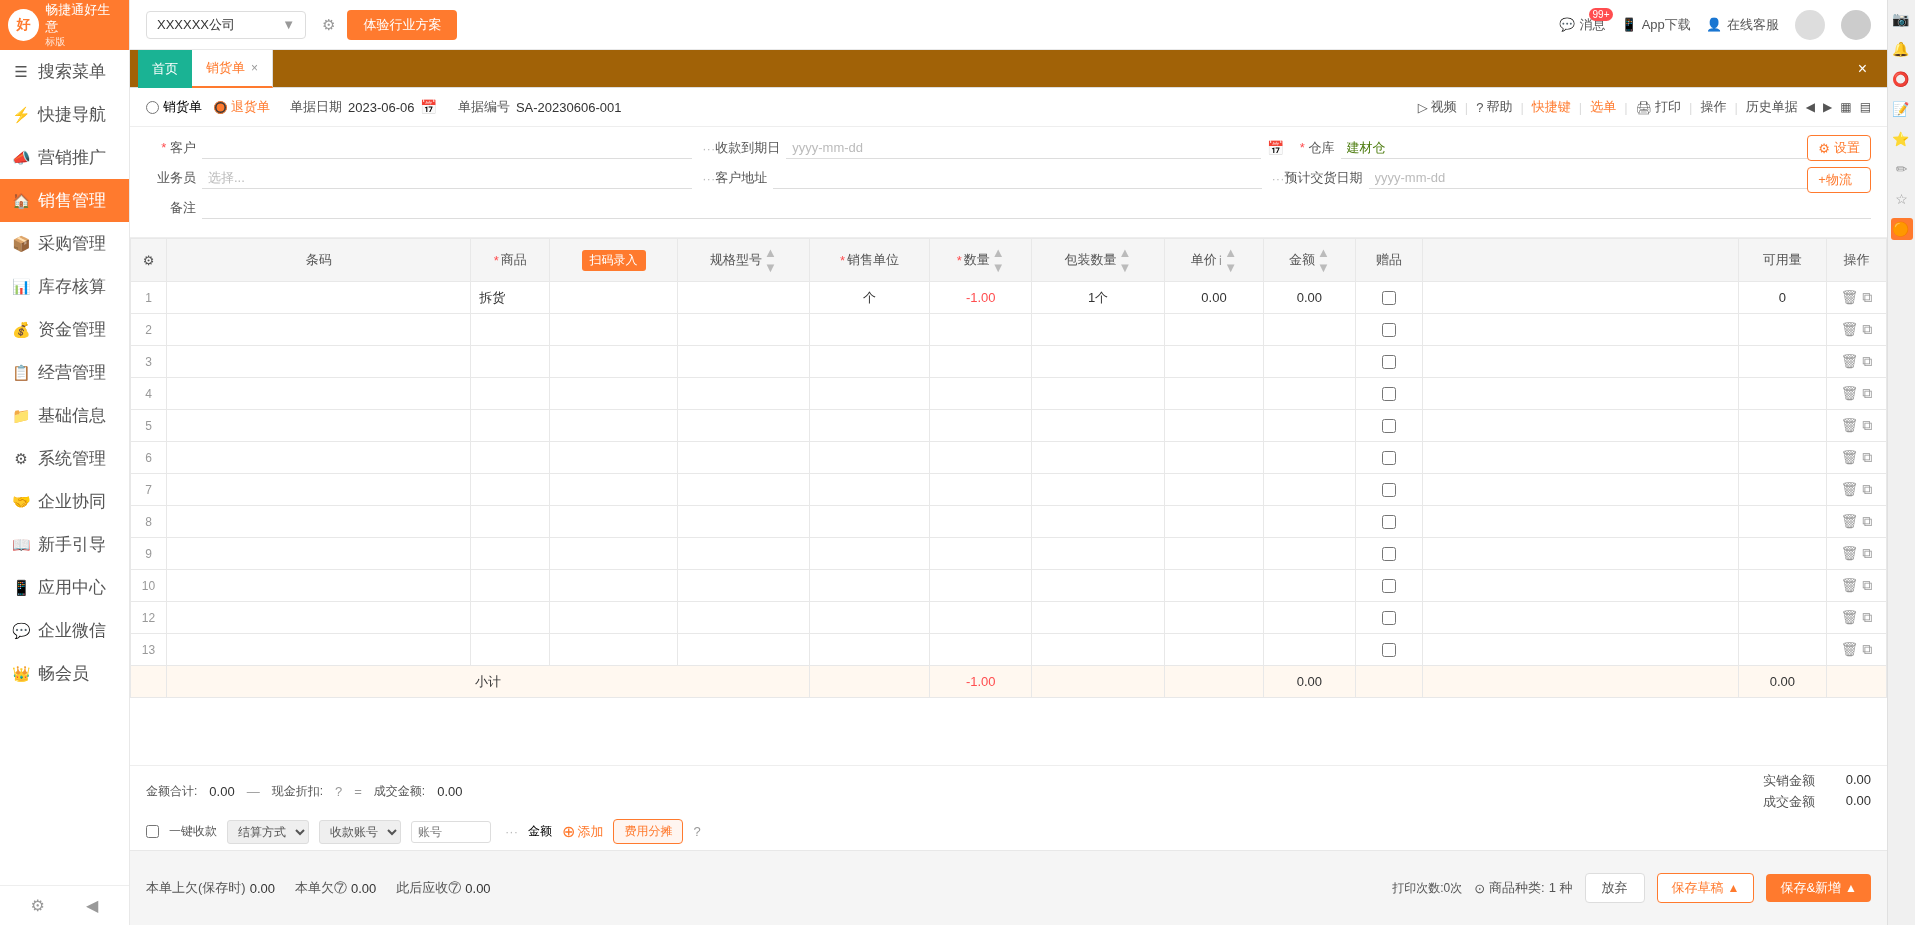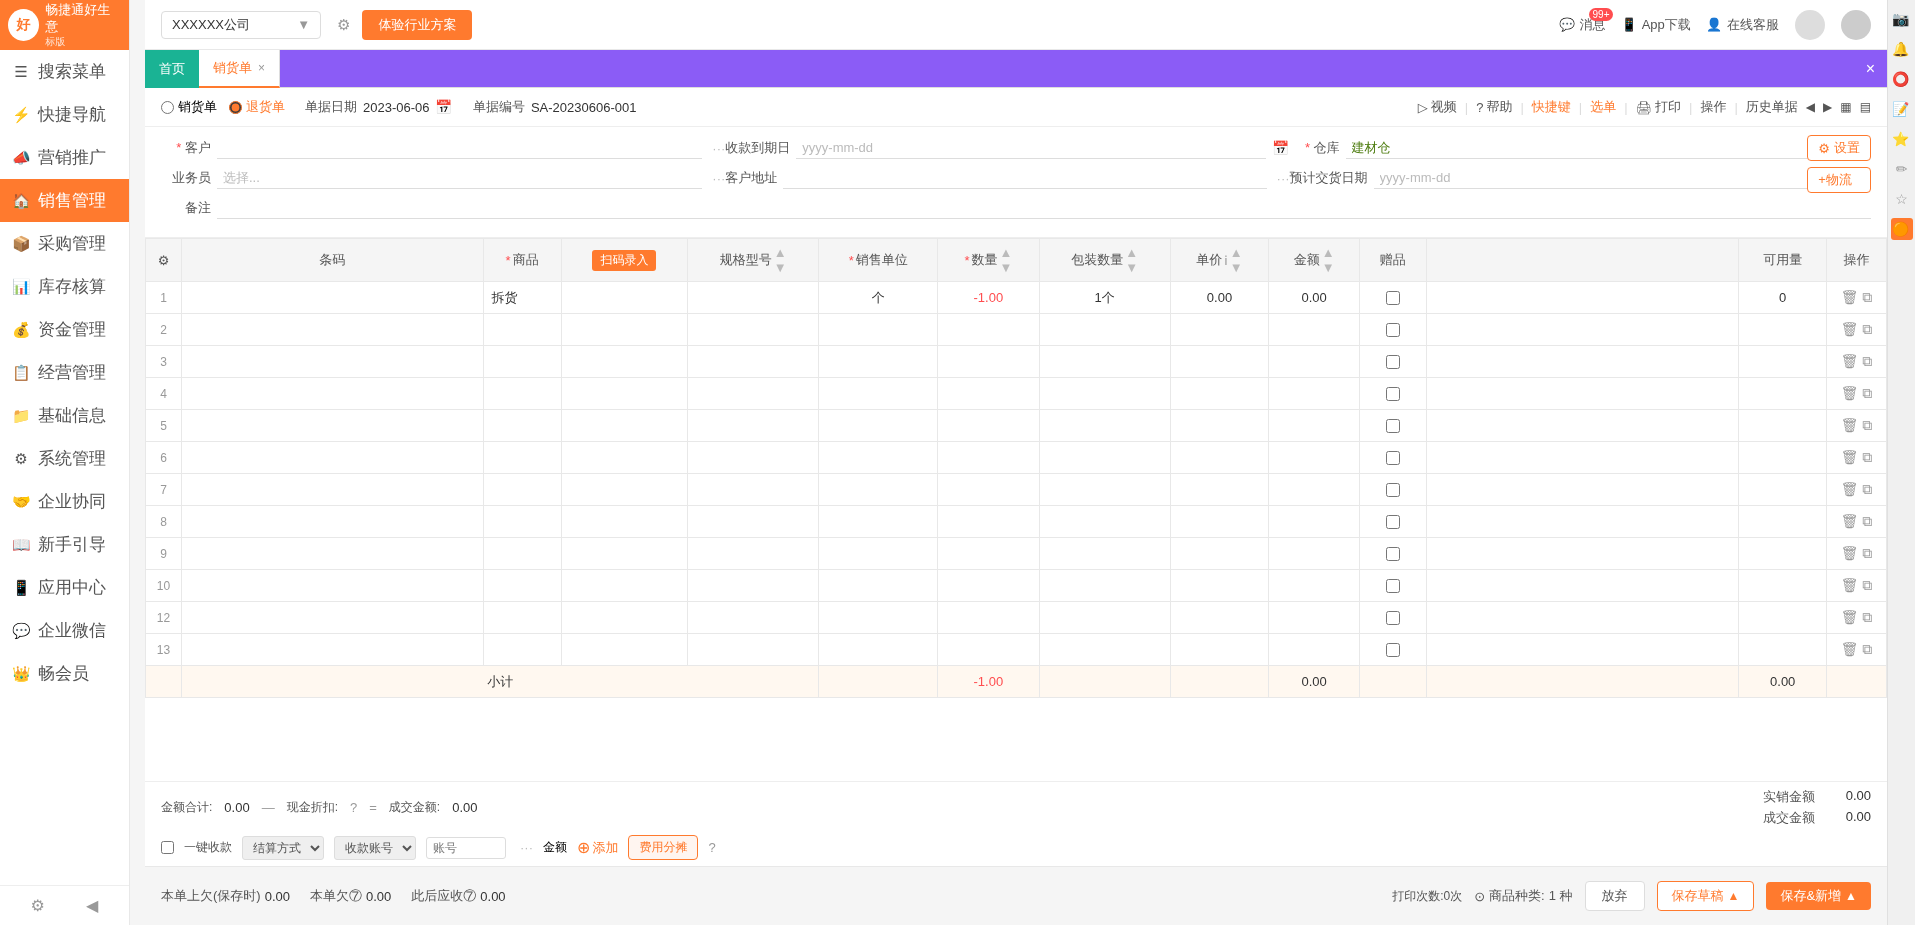--- a/index.html
+++ b/index.html
@@ -12,21 +12,21 @@
     .sidebar-logo-text { color: #fff; font-size: 12px; line-height: 1.3; }
     .sidebar-nav { flex: 1; overflow-y: auto; }
     .sidebar-item { display: flex; align-items: center; gap: 8px; padding: 10px 12px; cursor: pointer; color: #555; transition: background 0.2s; }
     .sidebar-item.active { background: #ff7a2e; color: #fff; }
     .sidebar-item-icon { font-size: 15px; width: 18px; text-align: center; }
     .sidebar-item-label { font-size: 17px; }
     .sidebar-footer { display: flex; align-items: center; justify-content: space-around; padding: 10px; border-top: 1px solid #eee; }
     .sidebar-footer-btn { color: #999; cursor: pointer; font-size: 16px; }
 
     
-    .main { flex: 1; display: flex; flex-direction: column; height: 925px; overflow: hidden; margin-left: 15px; }
+    .main { flex: 1; display: flex; flex-direction: column; height: 925px; overflow: hidden; }
 
     
     .topbar { height: 50px; background: #fff; display: flex; align-items: center; padding: 0 16px; gap: 12px; border-bottom: 1px solid #e8e8e8; flex-shrink: 0; }
     .topbar-company { display: flex; align-items: center; gap: 6px; border: 1px solid #ddd; border-radius: 4px; padding: 4px 10px; cursor: pointer; min-width: 160px; }
     .topbar-company-name { color: #333; font-size: 13px; }
     .topbar-gear { color: #999; cursor: pointer; font-size: 15px; margin-left: 4px; }
     .topbar-trial-btn { background: #ff7a2e; color: #fff; border: none; border-radius: 4px; padding: 6px 16px; cursor: pointer; font-size: 13px; }
     .topbar-right { margin-left: auto; display: flex; align-items: center; gap: 16px; }
     .topbar-msg { display: flex; align-items: center; gap: 4px; color: #555; cursor: pointer; position: relative; }
     .topbar-badge { background: #ff4d4f; color: #fff; border-radius: 10px; font-size: 10px; padding: 1px 4px; position: absolute; top: -8px; right: -8px; }
@@ -95,21 +95,21 @@
     .payment-row { display: flex; align-items: center; gap: 10px; }
     .payment-checkbox { accent-color: #ff7a2e; }
     .payment-label { color: #555; font-size: 12px; }
     .payment-select { border: 1px solid #ddd; border-radius: 3px; padding: 3px 6px; color: #555; font-size: 12px; outline: none; }
     .payment-input { border: 1px solid #ddd; border-radius: 3px; padding: 3px 6px; color: #555; font-size: 12px; width: 80px; outline: none; }
     .add-btn { background: none; border: none; color: #ff7a2e; cursor: pointer; font-size: 12px; display: flex; align-items: center; gap: 2px; }
     .expense-btn { border: 1px solid #ff7a2e; color: #ff7a2e; background: #fff; border-radius: 4px; padding: 3px 10px; cursor: pointer; font-size: 12px; }
     .expense-btn.active { background: #fff5f0; }
 
     
-    .status-bar { background: #f5f5f5; border-top: 1px solid #e8e8e8; display: flex; align-items: center; padding: 14px 16px; gap: 20px; flex-shrink: 0; }
+    .status-bar { background: #f5f5f5; border-top: 1px solid #e8e8e8; display: flex; align-items: center; padding: 22px 16px; gap: 20px; flex-shrink: 0; }
     .status-item { display: flex; align-items: center; gap: 4px; color: #555; font-size: 12px; }
     .status-value { color: #333; }
     .status-right { margin-left: auto; display: flex; align-items: center; gap: 12px; }
     .print-info { color: #555; font-size: 12px; }
     .goods-type { display: flex; align-items: center; gap: 4px; font-size: 12px; color: #555; }
     .discard-btn { border: 1px solid #ddd; background: #fff; border-radius: 4px; padding: 5px 16px; color: #555; cursor: pointer; font-size: 13px; }
     .save-draft-btn { border: 1px solid #ff7a2e; background: #fff; color: #ff7a2e; border-radius: 4px; padding: 5px 14px; cursor: pointer; font-size: 13px; display: flex; align-items: center; gap: 4px; }
     .save-new-btn { background: #ff7a2e; color: #fff; border: none; border-radius: 4px; padding: 5px 14px; cursor: pointer; font-size: 13px; display: flex; align-items: center; gap: 4px; }
     .btn-arrow { font-size: 12px; }
 
@@ -221,21 +221,21 @@
       </div>
       <div class="topbar-service">
         <span>👤</span>
         <span>在线客服</span>
       </div>
       <div class="topbar-avatar"></div>
       <div class="topbar-avatar" style="background:#ccc"></div>
     </div>
   </div>
 
-  <div class="tabs" style="background:#8b5cf6;padding:0;">
+  <div class="tabs" style="background:#a16207;padding:8px;">
     <div class="tab" style="background:#1ab394;color:#fff;border:none;height:38px;">
       <span>首页</span>
     </div>
     <div class="tab active" style="background:#fff;color:#ff7a2e;border-bottom:2px solid #ff7a2e;border-top:none;">
       <span>销货单</span>
       <span class="tab-close">×</span>
     </div>
     <span class="tabs-close-all" style="margin-left:auto;color:#fff;padding-right:12px;">×</span>
   </div>
 

